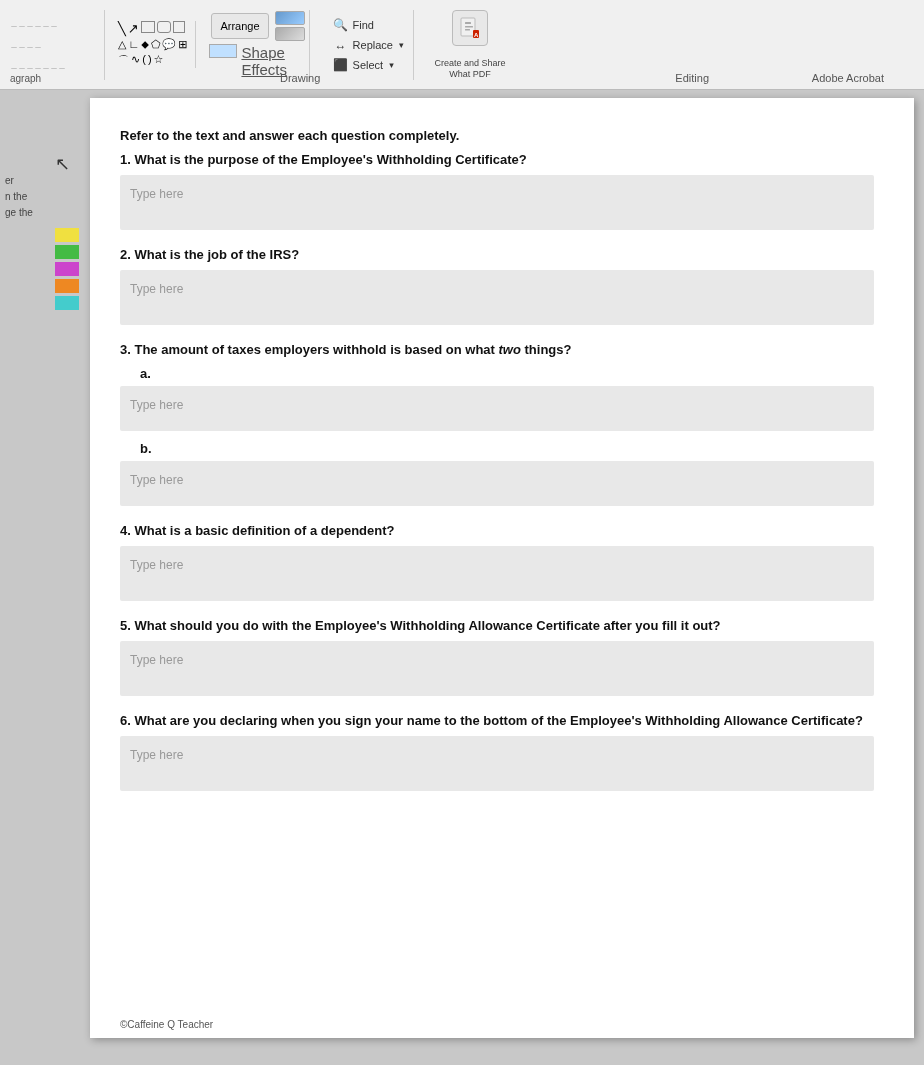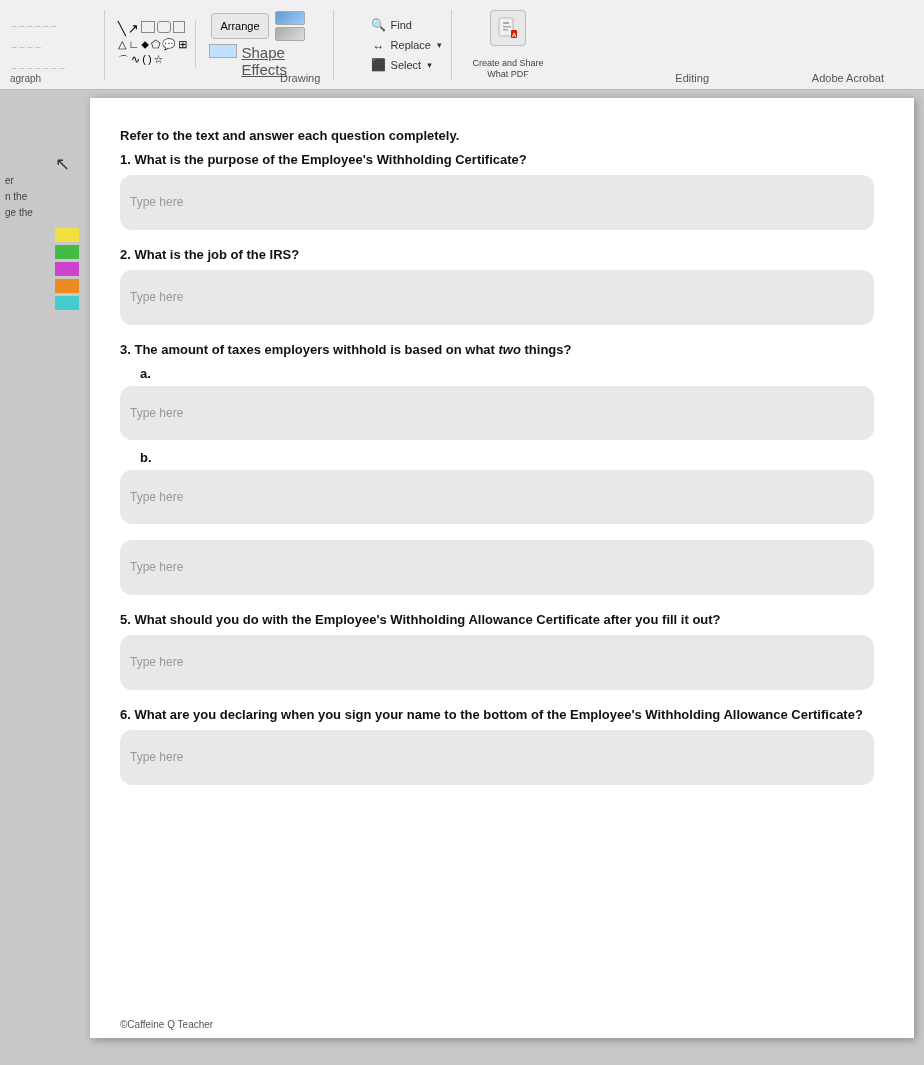--- a/index.html
+++ b/index.html
@@ -161,27 +161,27 @@
     }
 
     .question-text em {
       font-style: italic;
       font-weight: bold;
     }
 
     .answer-box {
       background: #e8e8e8;
       border: none;
-      padding: 20px 10px;
+      padding: 12px 10px;
       font-size: 12px;
       color: #888;
       width: 100%;
       min-height: 55px;
       display: block;
-      border-radius: 12px;
+      border-radius: 2px;
     }
 
     .answer-box.small {
       min-height: 45px;
     }
 
     .sub-question {
       margin-bottom: 10px;
     }
 
@@ -262,21 +262,21 @@
     </div>
     <div style="display:flex; gap:2px;">
       <span style="font-size:11px; cursor:pointer;">⌒</span>
       <span style="font-size:11px; cursor:pointer;">∿</span>
       <span style="font-size:11px; cursor:pointer;">(</span>
       <span style="font-size:11px; cursor:pointer;">)</span>
       <span style="font-size:11px; cursor:pointer;">☆</span>
     </div>
   </div>
 
-  <div style="display:flex; flex-direction:column; gap:3px; border-right:1px solid #ccc; padding-right:28px; margin-right:19px; height:70px; justify-content:center;">
+  <div style="display:flex; flex-direction:column; gap:3px; border-right:1px solid #ccc; padding-right:4px; margin-right:5px; height:70px; justify-content:center;">
     <div style="display:flex; gap:4px;">
       <button class="arrange-btn">Arrange</button>
       <div style="display:flex; flex-direction:column; gap:2px;">
         <div style="width:30px; height:14px; background: linear-gradient(135deg, #6699cc, #99ccff); border:1px solid #aaa; border-radius:2px;"></div>
         <div style="width:30px; height:14px; background: linear-gradient(135deg, #aaa, #ddd); border:1px solid #aaa; border-radius:2px;"></div>
       </div>
     </div>
     <div style="display:flex; gap:4px;">
       <div style="width:28px; height:14px; background:#c0e0ff; border:1px solid #aaa;"></div>
       <div style="width:50px; font-size:15px; color:#555; display:flex; align-items:center;text-decoration:underline;">Shape Effects</div>
@@ -377,20 +377,24 @@
       </div>
       <div class="sub-question">
         <p class="sub-question-text">b.</p>
         <div class="answer-box small">
           <span style="color:#999; font-size:12px; font-weight:normal;">Type here</span>
         </div>
       </div>
     </div>
 
     <div class="question">
+      <p class="question-text">
+        <span>4.</span>
+        <span>What is a basic definition of a dependent?</span>
+      </p>
       <div class="answer-box">
         <span style="color:#999; font-size:12px; font-weight:normal;">Type here</span>
       </div>
     </div>
 
     <div class="question">
       <p class="question-text">
         <span>5.</span>
         <span>What should you do with the Employee's Withholding Allowance Certificate after you fill it out?</span>
       </p>

